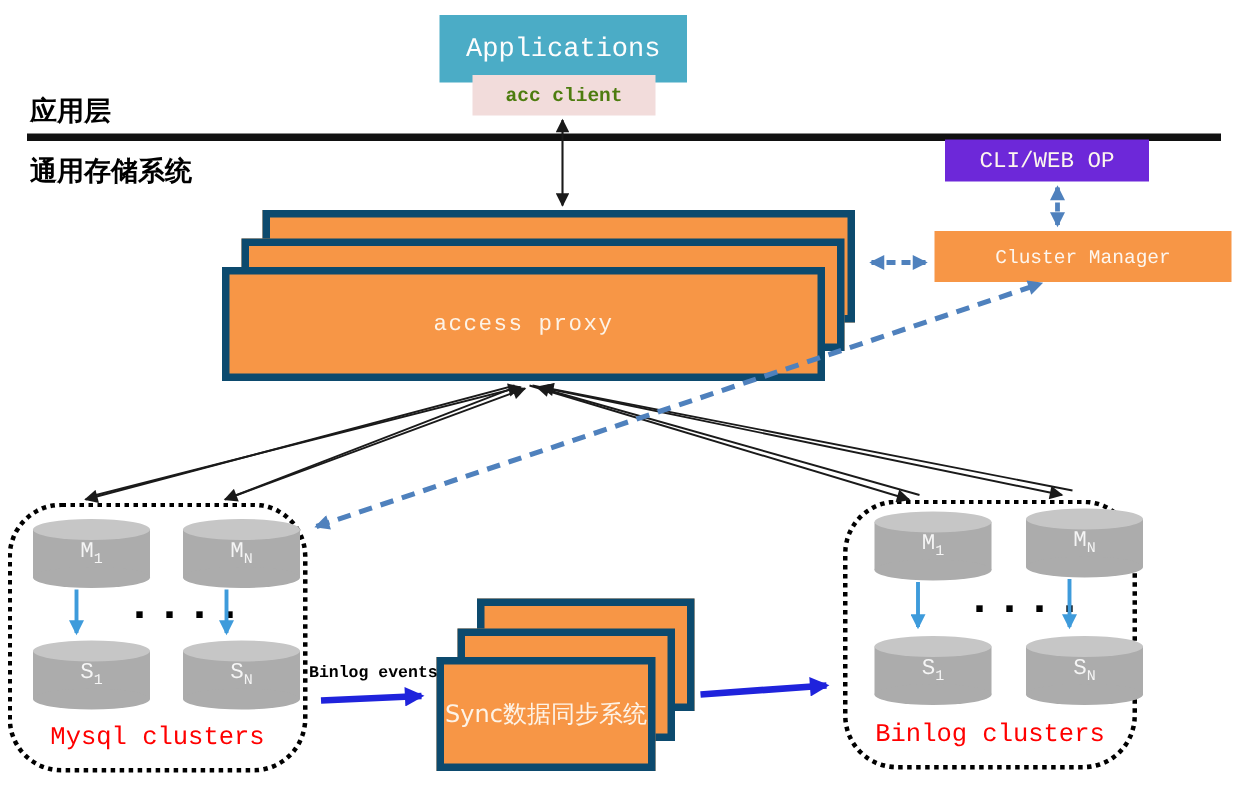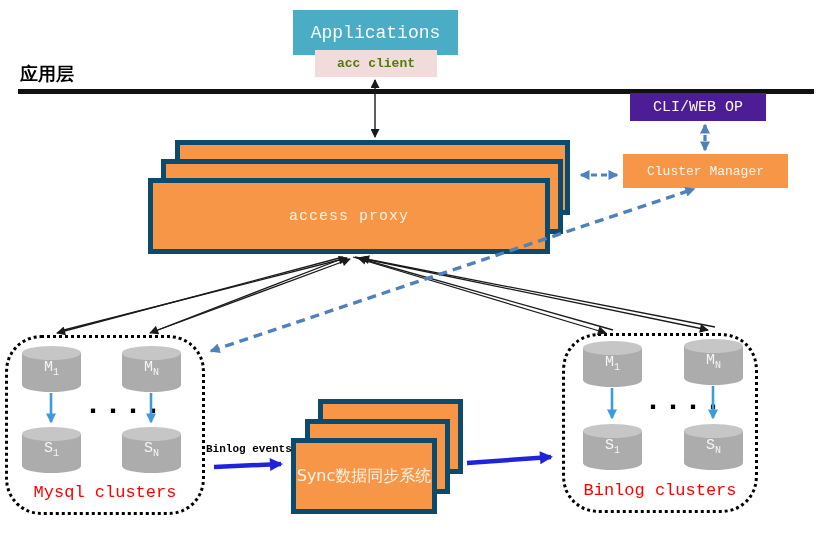--- a/index.html
+++ b/index.html
@@ -7,59 +7,60 @@
          font-family:"Liberation Mono","DejaVu Sans Mono",monospace;}
   .abs{position:absolute;}
   .layer-label{font-family:"DejaVu Sans","Liberation Sans",sans-serif;font-weight:bold;
                font-size:18px;color:#000;white-space:nowrap;}
   .thick-line{left:18px;top:89px;width:796px;height:5px;background:#111;}
   .box{display:flex;align-items:center;justify-content:center;text-align:center;box-sizing:border-box;}
   .applications{left:293px;top:10px;width:165px;height:45px;background:#4BACC6;color:#fdfdfd;
                 font-size:18px;z-index:2;}
   .acc-client{left:315px;top:50px;width:122px;height:27px;background:#F2DCDB;color:#4d7c0f;
               font-size:13px;font-weight:bold;z-index:3;}
-  .cli-web-op{left:630px;top:93px;width:136px;height:28px;background:#4c1d95;color:#fdf6ee;
+  .cli-web-op{left:630px;top:93px;width:136px;height:28px;background:#6d28d9;color:#fdf6ee;
               font-size:15px;z-index:2;}
-  .cluster-manager{left:623px;top:154px;width:165px;height:34px;background:#F79646;color:#fdf6ee;
+  .cluster-manager{left:623px;top:154px;width:198px;height:34px;background:#F79646;color:#fdf6ee;
                    font-size:13px;z-index:2;}
   .stackbox{background:#F79646;border:5px solid #0c4a6e;box-sizing:border-box;}
   .proxy-back{left:175px;top:140px;width:395px;height:75px;z-index:1;}
   .proxy-mid{left:161px;top:159px;width:402px;height:75px;z-index:2;}
   .proxy-front{left:148px;top:178px;width:402px;height:76px;z-index:3;display:flex;
                align-items:center;justify-content:center;color:#fdf3e7;font-size:15px;letter-spacing:1px;}
   .sync-back{left:318px;top:399px;width:145px;height:75px;z-index:1;}
   .sync-mid{left:305px;top:419px;width:145px;height:75px;z-index:2;}
   .sync-front{left:291px;top:438px;width:146px;height:76px;z-index:3;display:flex;
               align-items:center;justify-content:center;color:#fdf3e7;font-size:16px;
               font-family:"DejaVu Sans","Liberation Sans",sans-serif;}
   .cluster-frame{border:3px dotted #000;border-radius:36px;box-sizing:border-box;z-index:1;}
   .mysql-frame{left:5px;top:335px;width:200px;height:180px;}
   .redis-frame{left:562px;top:333px;width:196px;height:180px;}
   .cluster-title{left:0;right:0;bottom:10px;text-align:center;color:#FF0000;font-weight:normal;
                  font-size:17px;z-index:2;}
-  .cyl{width:59px;height:46px;z-index:2;}
+  .cyl{width:78px;height:46px;z-index:2;}
   .cyl .cyl-body{position:absolute;left:0;right:0;top:7px;bottom:7px;background:#ACACAC;}
   .cyl::before{content:"";position:absolute;left:0;right:0;top:0;height:14px;border-radius:50%;
                background:#C6C6C6;z-index:1;}
   .cyl::after{content:"";position:absolute;left:0;right:0;bottom:0;height:14px;border-radius:50%;
               background:#ACACAC;}
   .cyl .cyl-label{position:absolute;left:0;right:0;top:13px;text-align:center;color:#f5f5f5;
                   font-size:15px;z-index:2;}
   .cyl .cyl-label sub{font-size:10px;}
   .dots{font-weight:bold;font-size:30px;line-height:10px;color:#000;letter-spacing:2px;z-index:2;}
   .binlog-label{left:206px;top:443px;width:100px;font-size:11px;font-weight:bold;color:#000;
                 white-space:nowrap;z-index:4;}
   #arrow-layer{position:absolute;left:0;top:0;width:823px;height:540px;z-index:10;pointer-events:none;}
 </style>
 </head>
 <body>
 
 <div id="stage">
 
   <div class="abs layer-label" style="left:20px;top:62px;">应用层</div>
+  <div class="abs layer-label" style="left:20px;top:102px;">通用存储系统</div>
   <div class="abs thick-line"></div>
 
   <div class="abs box applications">
     <span>Applications</span>
   </div>
   <div class="abs box acc-client">
     <span>acc client</span>
   </div>
 
   <div class="abs box cli-web-op">

